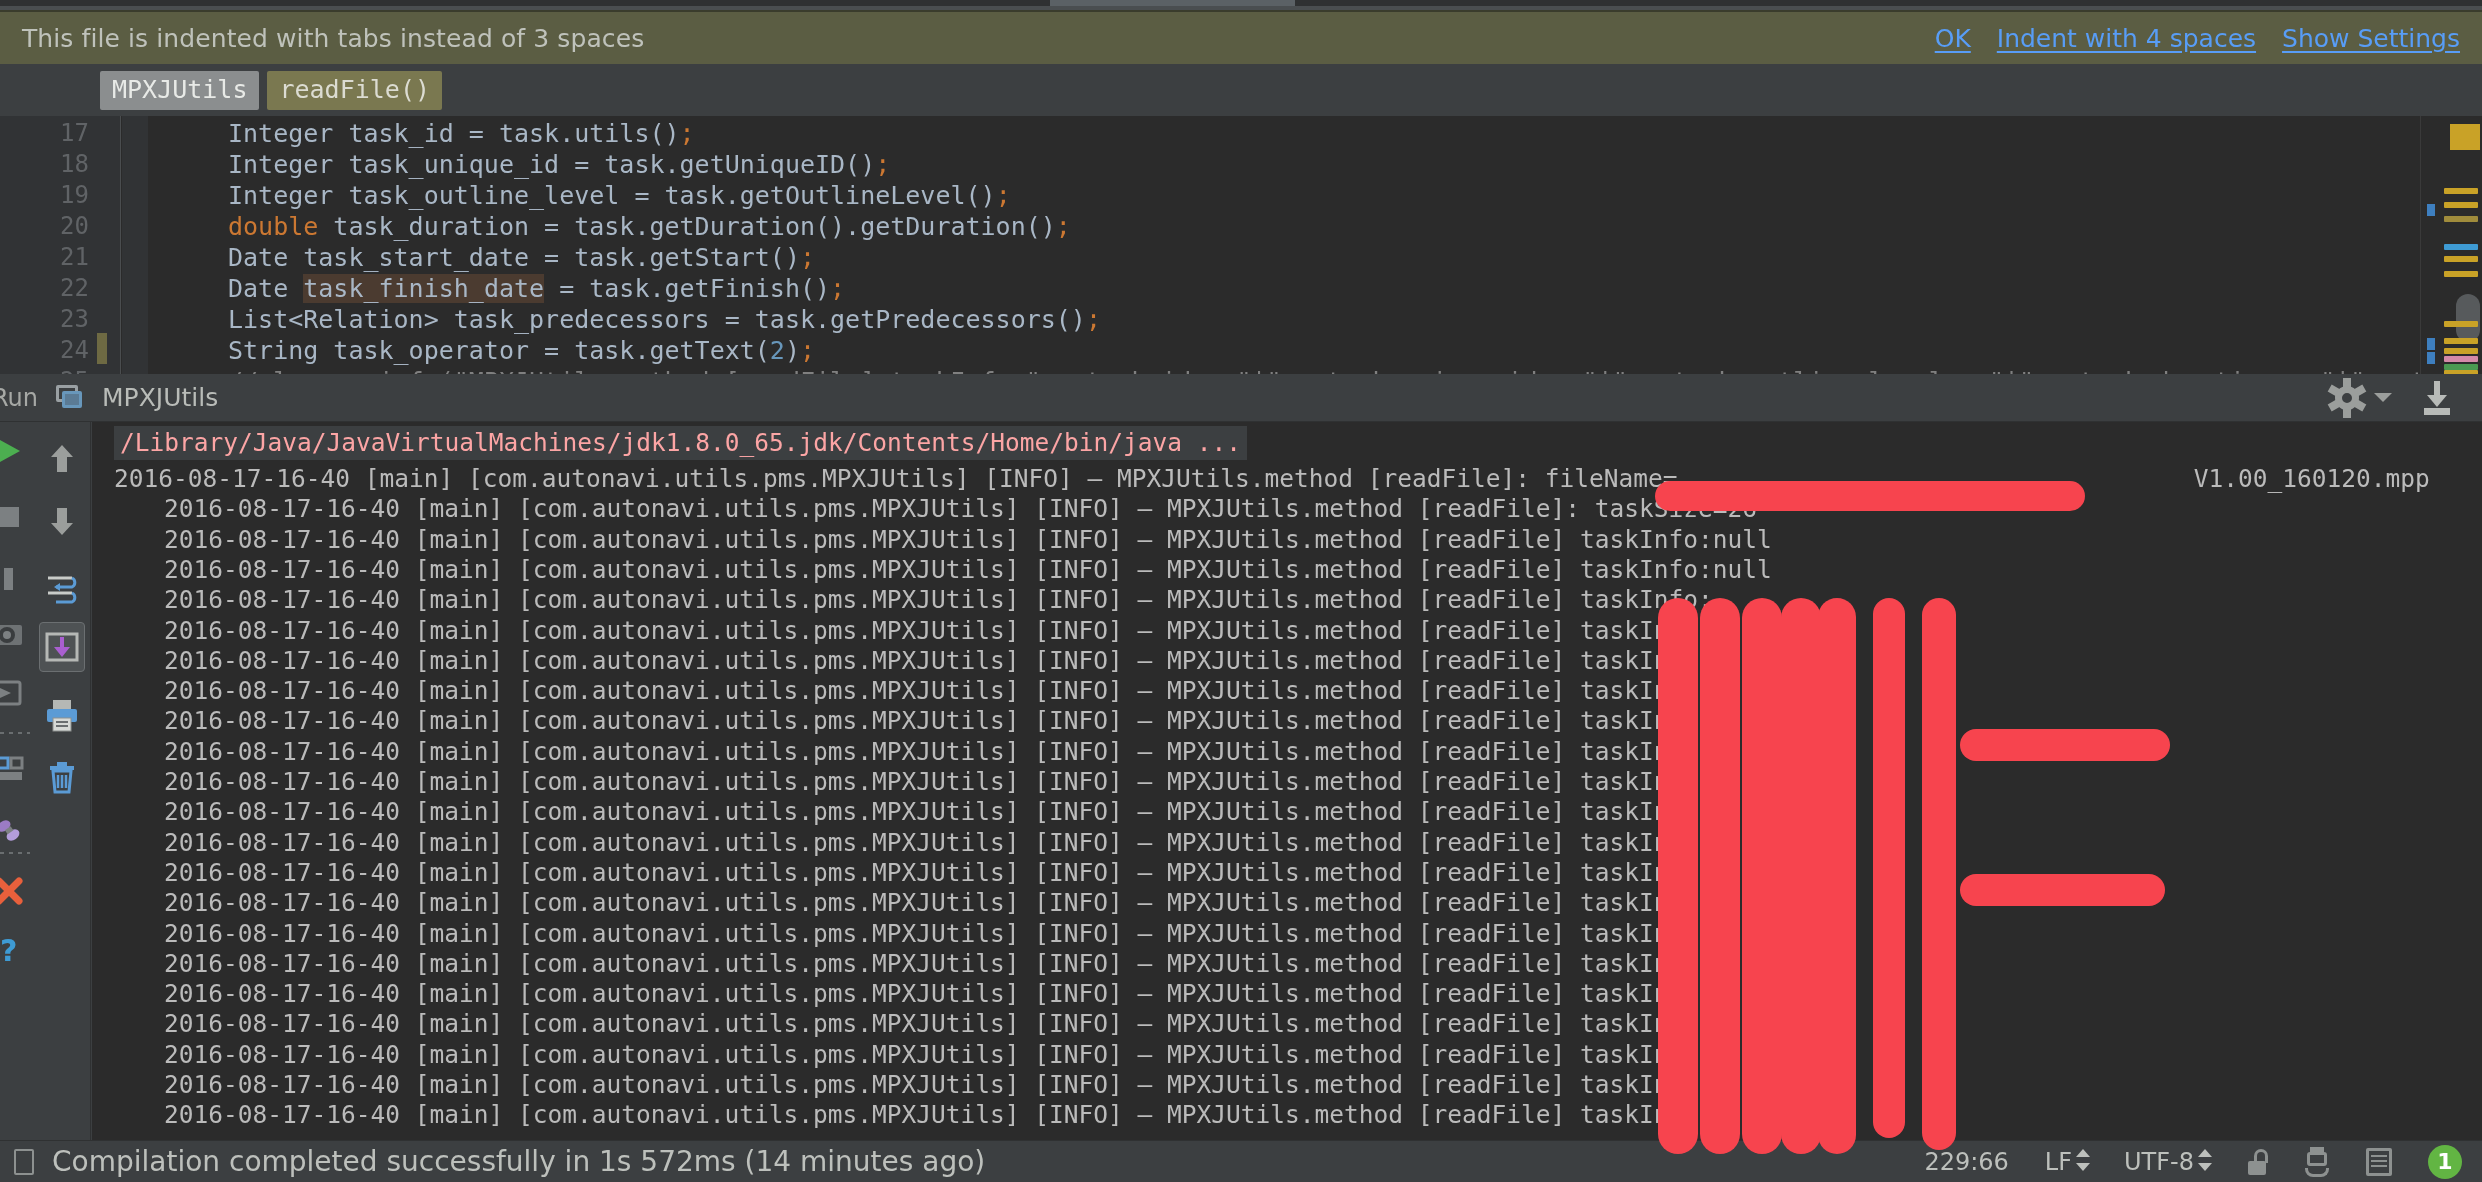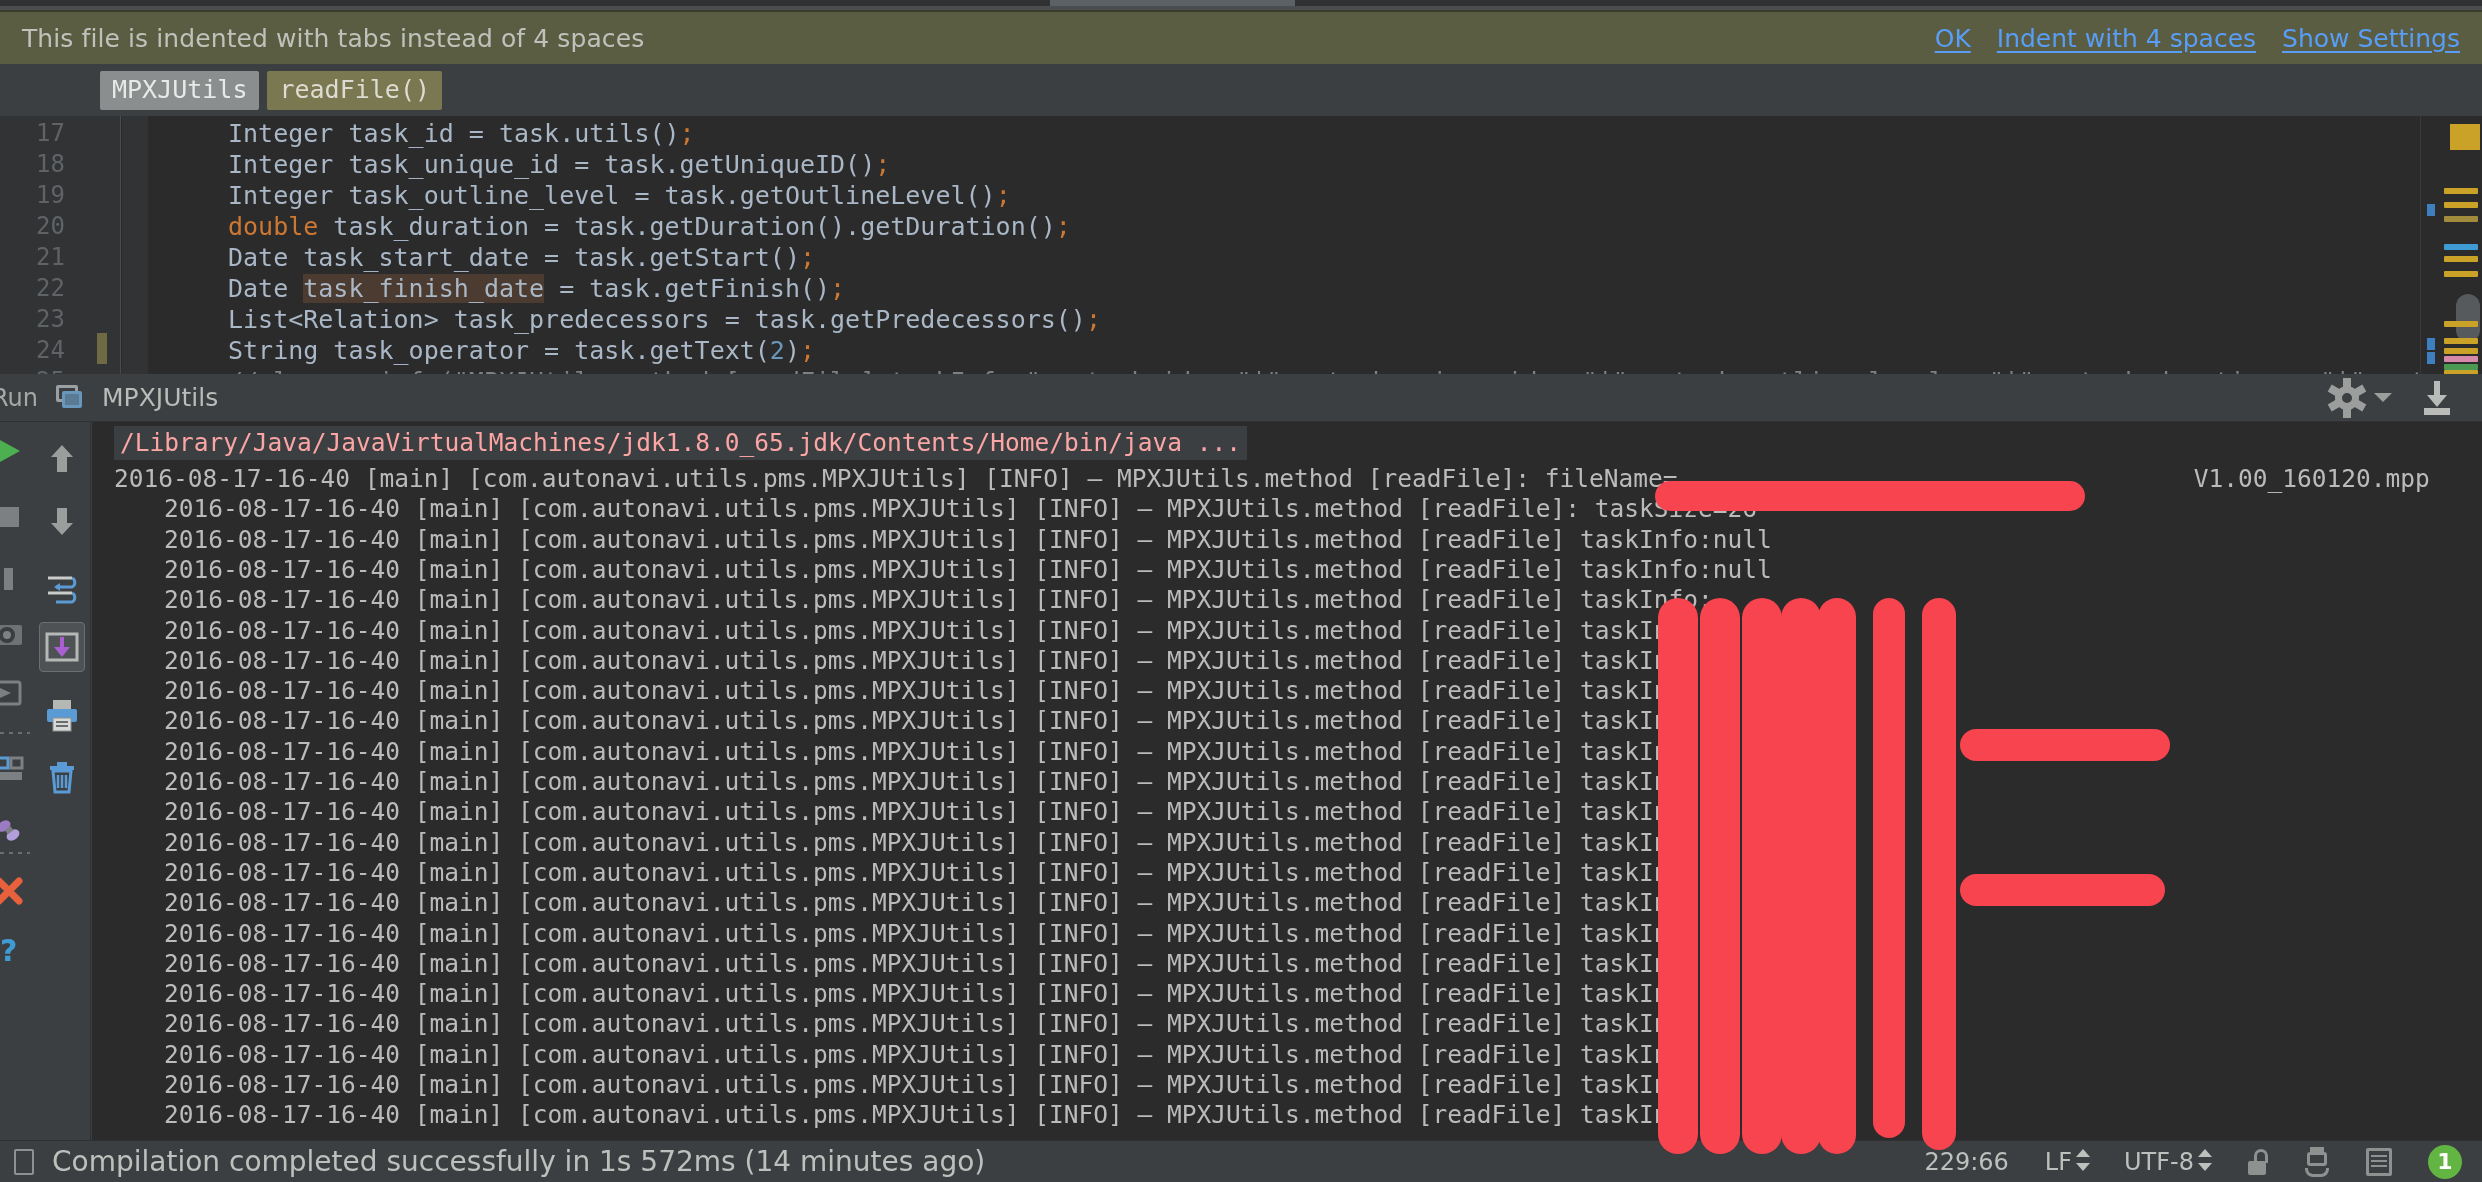--- a/index.html
+++ b/index.html
@@ -43,21 +43,21 @@
   .crumb.sel   { background:#8b8e8f; color:#e8eae7; }
   .crumb.cur   { background:#7a7850; color:#dcdcd2; margin-left:8px; }
 
   
   .editor {
     position:absolute; left:0; top:116px; width:2482px; height:258px;
     background:#2b2b2b; overflow:hidden;
   }
   .gutter { position:absolute; left:0; top:0; width:93px; height:100%; background:#313335; }
   .ln {
-    position:absolute; right:28px; color:#606366; font-size:24px;
+    position:absolute; right:4px; color:#606366; font-size:24px;
     font-family:"DejaVu Sans Mono", monospace; line-height:31px;
   }
   .foldcol { position:absolute; left:93px; top:0; width:28px; height:100%; background:#313335;
              border-right:1px solid #4a4d4f; }
   .foldcol2{ position:absolute; left:122px; top:0; width:26px; height:100%; background:#313335; }
   .fold-mark { position:absolute; left:97px; width:10px; height:31px; background:#6e6a43; }
   .codearea { position:absolute; left:148px; top:0; right:100px; height:100%; }
   .cl {
     position:absolute; left:80px; white-space:pre; font-size:25px;
     font-family:"DejaVu Sans Mono", monospace; color:#a9b7c6; line-height:31px;
@@ -156,21 +156,21 @@
 <div class="app">
 
   <div class="top-chrome">
     <div class="seg-a"></div>
     <div class="seg-b"></div>
     <div class="seg-c"></div>
     <div class="under"></div>
   </div>
 
   <div class="notif">
-    <div class="notif-text">This file is indented with tabs instead of 4 spaces</div>
+    <div class="notif-text">This file is indented with tabs instead of 3 spaces</div>
     <div class="notif-actions">
       <span class="notif-link">OK</span>
       <span class="notif-link">Indent with 4 spaces</span>
       <span class="notif-link">Show Settings</span>
     </div>
   </div>
 
   <div class="crumbbar">
     <span class="crumb sel">MPXJUtils</span>
     <span class="crumb cur">readFile()</span>

